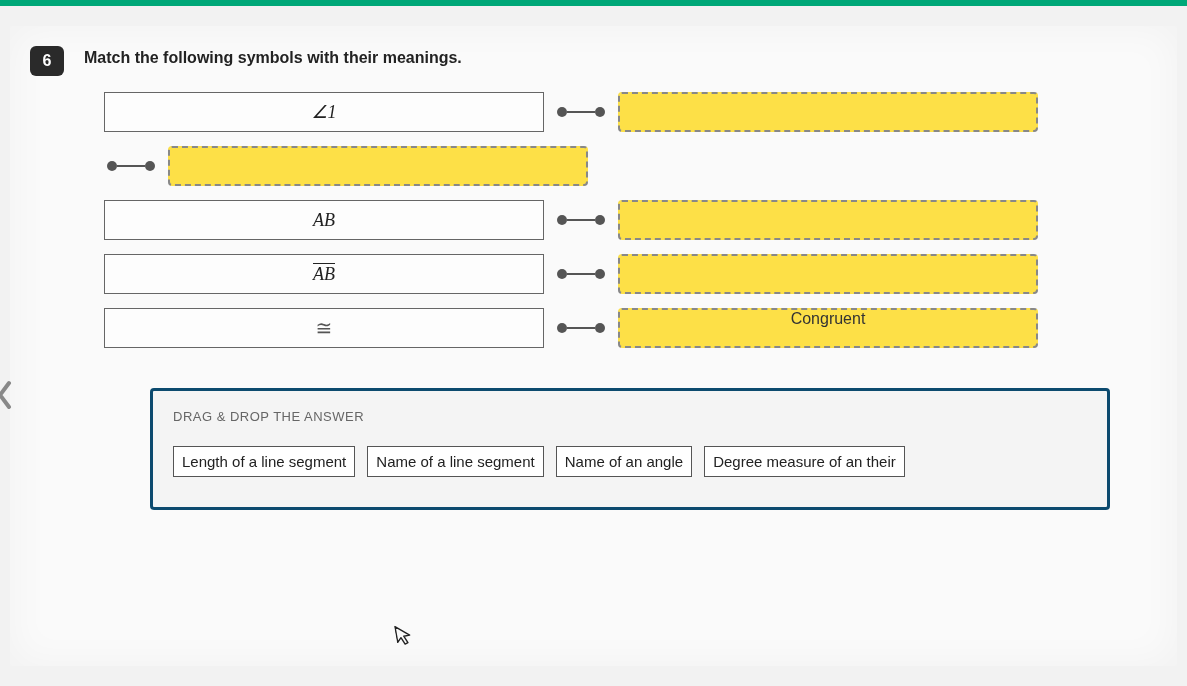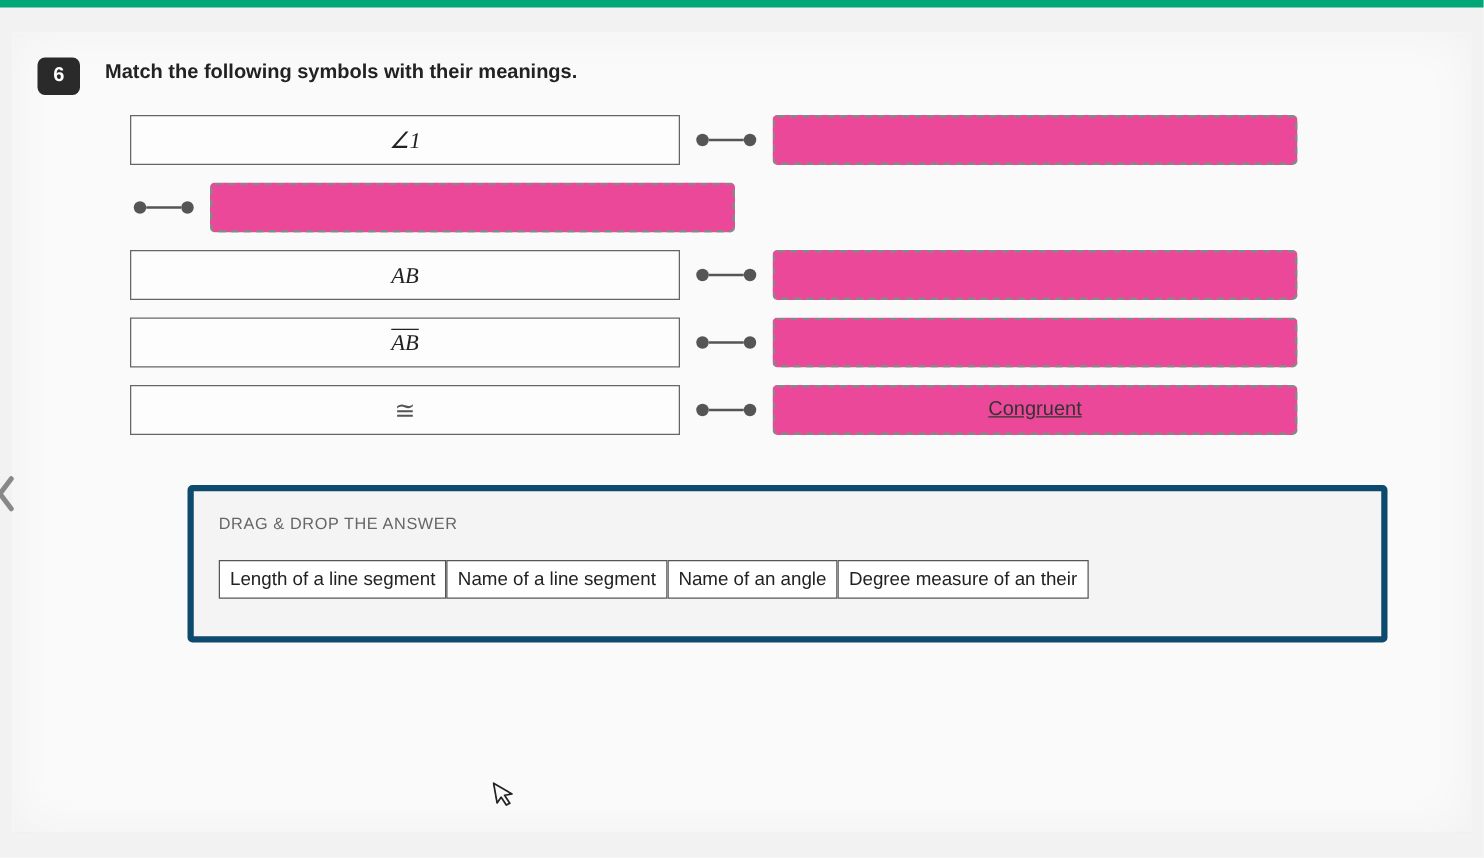--- a/index.html
+++ b/index.html
@@ -86,60 +86,59 @@
   }
   .line {
     width: 28px;
     height: 2px;
     background: #555;
   }
   .drop-box {
     width: 420px;
     height: 40px;
     border: 2px dashed #888;
-    background: #ec4899;
-    display: flex;
-    align-items: center;
+    background: #fde047;
+    display: flex;
+    align-items: flex-start;
     justify-content: center;
     font-size: 16px;
     color: #333;
     border-radius: 4px;
-    text-decoration: underline;
   }
   .overline {
     text-decoration: overline;
     font-style: italic;
   }
   .nav-prev {
     position: absolute;
     left: -4px;
     top: 380px;
     color: #888;
     font-size: 28px;
     font-weight: bold;
     cursor: pointer;
   }
   .answer-section {
     margin-left: 120px;
     margin-top: 40px;
     background: #f4f4f4;
-    border: 5px solid #0c4a6e;
+    border: 3px solid #0c4a6e;
     border-radius: 4px;
     padding: 18px 20px 30px 20px;
     width: 960px;
   }
   .answer-title {
     font-size: 13px;
     color: #666;
     letter-spacing: 0.5px;
     margin-bottom: 22px;
   }
   .chips {
     display: flex;
-    gap: 0;
+    gap: 12px;
     flex-wrap: wrap;
   }
   .chip {
     border: 1px solid #555;
     background: #fff;
     padding: 6px 8px;
     font-size: 15px;
     color: #222;
     cursor: grab;
   }

